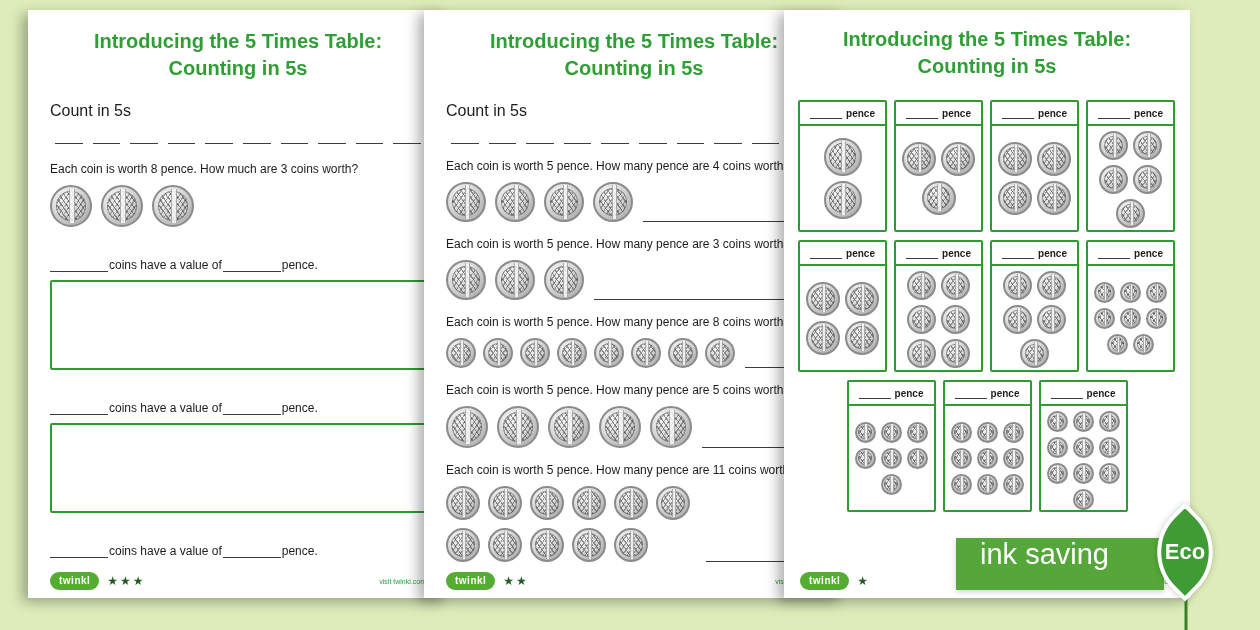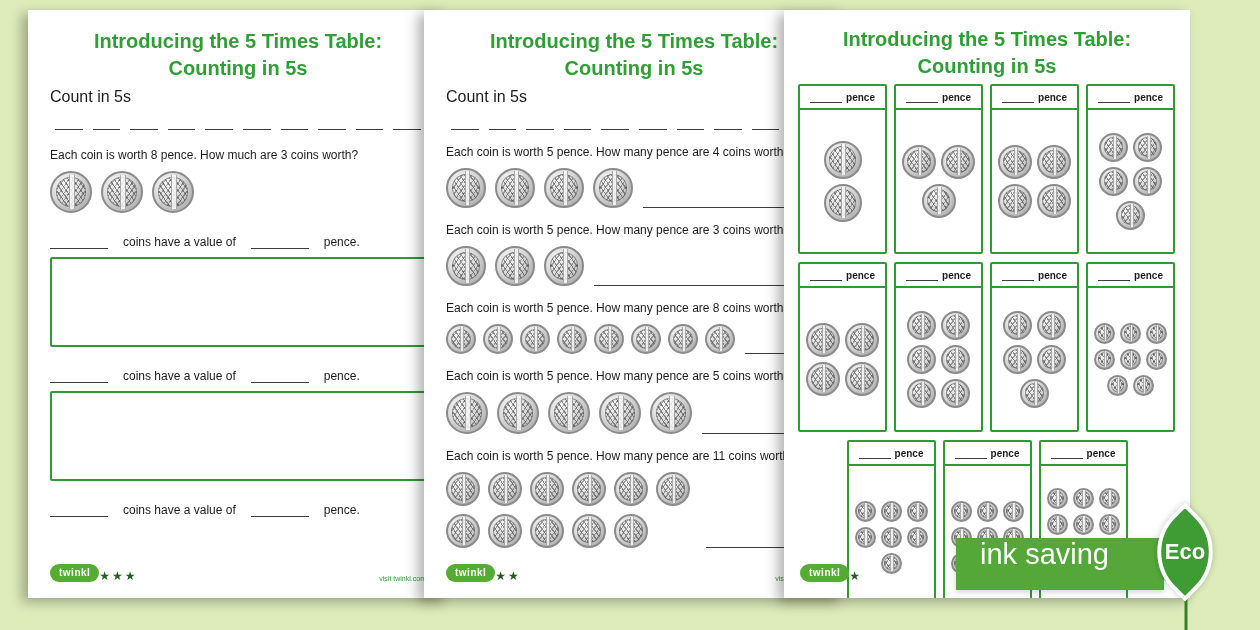--- a/index.html
+++ b/index.html
@@ -17,21 +17,21 @@
     position:absolute; top:10px; height:588px;
     background:#ffffff;
     box-shadow:-6px 4px 12px rgba(0,0,0,.30);
     padding:18px 22px 28px;
     overflow:hidden;
   }
   #page1 { left:28px;  width:420px; z-index:1; }
   #page2 { left:424px; width:420px; z-index:2; }
   #page3 { left:784px; width:406px; z-index:3; padding:16px 14px 28px; }
 
-  .ws-title { color:#2f9e35; font-weight:bold; font-size:20px; line-height:1.35; text-align:center; margin-bottom:4px; white-space:nowrap; }
+  .ws-title { color:#2f9e35; font-weight:bold; font-size:20px; line-height:1.35; text-align:center; margin-bottom:20px; white-space:nowrap; }
   #page3 .ws-title { white-space:normal; }
 
   .count-label { font-size:16px; margin-top:6px; }
   .blank-row { display:flex; margin-top:12px; }
   .blank-seg { flex:1; height:12px; margin:0 5px; border-bottom:1.5px solid #3c3c3c; }
 
   .q-text { font-size:12px; margin-top:18px; }
   #page2 .q-text { margin-top:15px; }
 
   .coins-line { display:flex; align-items:flex-end; gap:10px; margin-top:9px; }
@@ -53,47 +53,47 @@
       repeating-linear-gradient(55deg,  rgba(60,60,60,.55) 0 1px, transparent 1px 4px),
       repeating-linear-gradient(-55deg, rgba(60,60,60,.45) 0 1px, transparent 1px 4px);
     border:1px solid rgba(95,95,95,.6);
   }
   .coin::after {
     content:""; position:absolute; left:46%; top:4%; width:9%; height:92%;
     background:rgba(248,248,248,.85);
     border-left:1px solid rgba(100,100,100,.5); border-right:1px solid rgba(100,100,100,.5);
   }
 
-  .sentence { display:flex; align-items:flex-end; gap:15px; font-size:12px; margin-top:22px; }
+  .sentence { display:flex; align-items:flex-end; gap:1px; font-size:12px; margin-top:31px; }
   .inline-blank { display:inline-block; width:58px; height:13px; border-bottom:1.5px solid #3c3c3c; }
 
   .draw-box { width:100%; height:90px; border:2.5px solid #2e9b33; border-radius:2px; margin-top:8px; }
 
   
   .instruction { font-size:11px; text-align:center; margin:4px 0 10px; }
   .card-row { display:flex; gap:7px; margin-bottom:8px; }
   .card-row.centered { justify-content:center; }
   .card {
-    flex:0 0 89px; width:89px; height:170px;
+    flex:0 0 89px; width:89px; height:132px;
     border:2px solid #2e9b33; border-radius:2px;
     display:flex; flex-direction:column; background:#fff;
   }
   .card-head {
     display:flex; align-items:flex-end; justify-content:center; gap:4px;
     padding:7px 4px 5px; border-bottom:2px solid #2e9b33;
   }
   .card-head .inline-blank { width:32px; height:10px; border-bottom-width:1.3px; }
   .pence-label { font-size:10px; font-weight:bold; line-height:1; }
   .card-coins {
     flex:1; display:flex; flex-wrap:wrap; gap:5px;
     justify-content:center; align-content:center; padding:5px;
   }
 
   
-  .footer { position:absolute; bottom:16px; left:22px; right:22px; display:flex; align-items:flex-end; }
+  .footer { position:absolute; bottom:8px; left:22px; right:22px; display:flex; align-items:center; gap:8px; }
   #page3 .footer { left:16px; right:16px; }
   .logo { background:#54ad32; color:#fff; font-weight:bold; font-size:10px; line-height:1; padding:4px 9px; border-radius:9px; letter-spacing:.5px; }
   .stars { color:#245b21; font-size:12px; letter-spacing:2px; line-height:1; }
   .visit { margin-left:auto; color:#2f9e35; font-size:7px; }
 
   
   .ink-banner {
     position:absolute; left:956px; top:538px; width:208px; height:52px;
     background:#55a73a; z-index:5; display:flex; align-items:flex-start; padding-left:24px;
     box-shadow:0 2px 6px rgba(0,0,0,.18);

